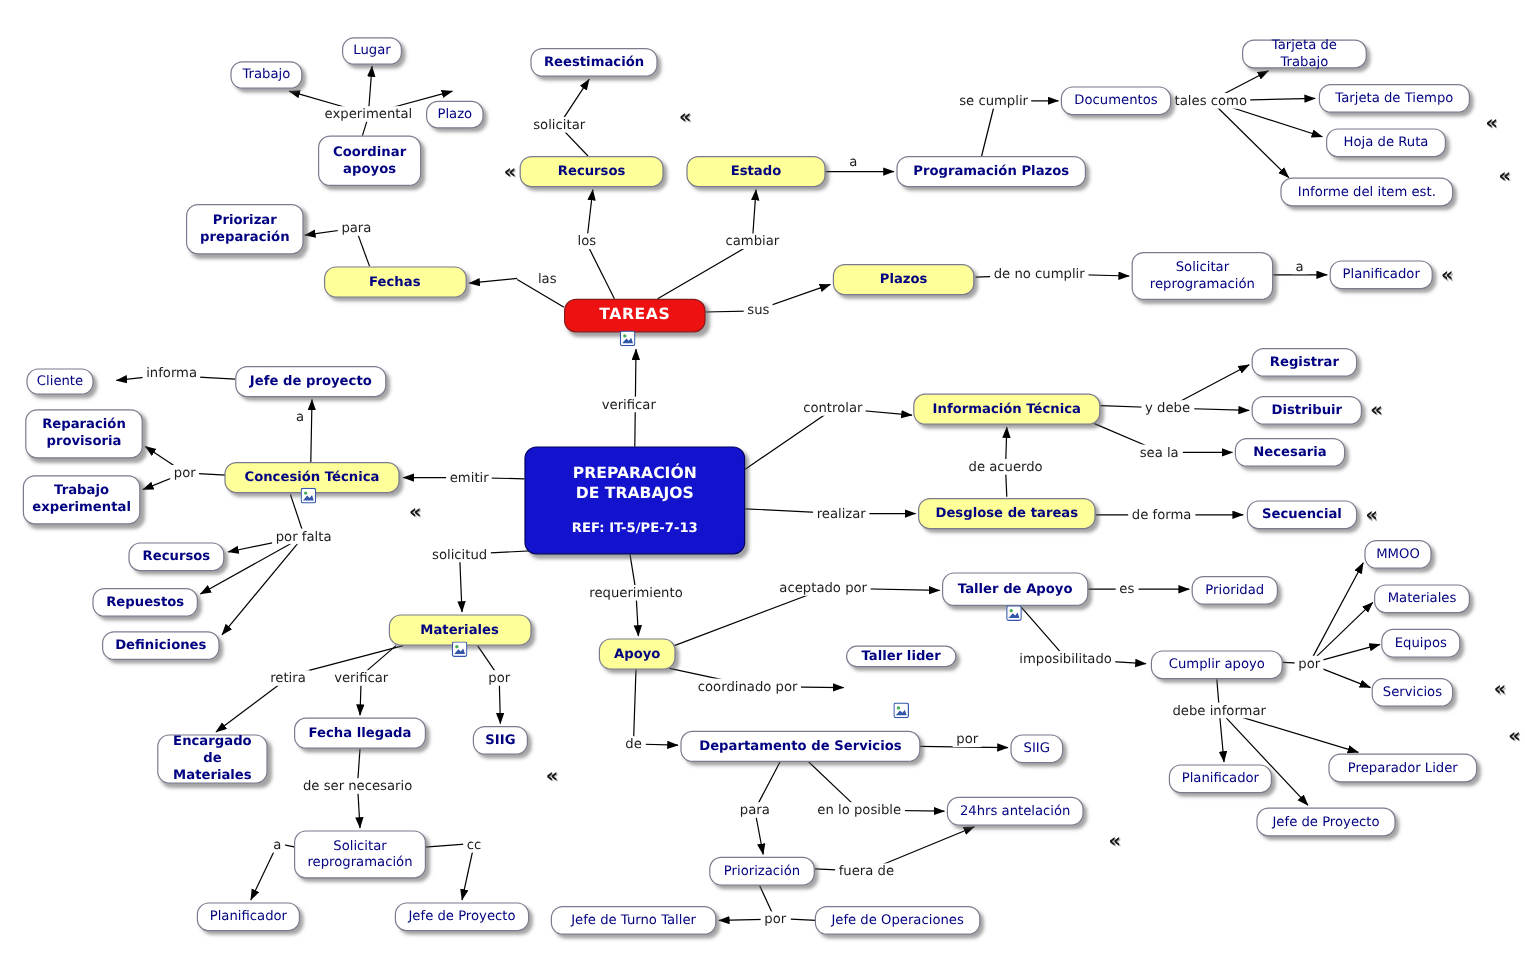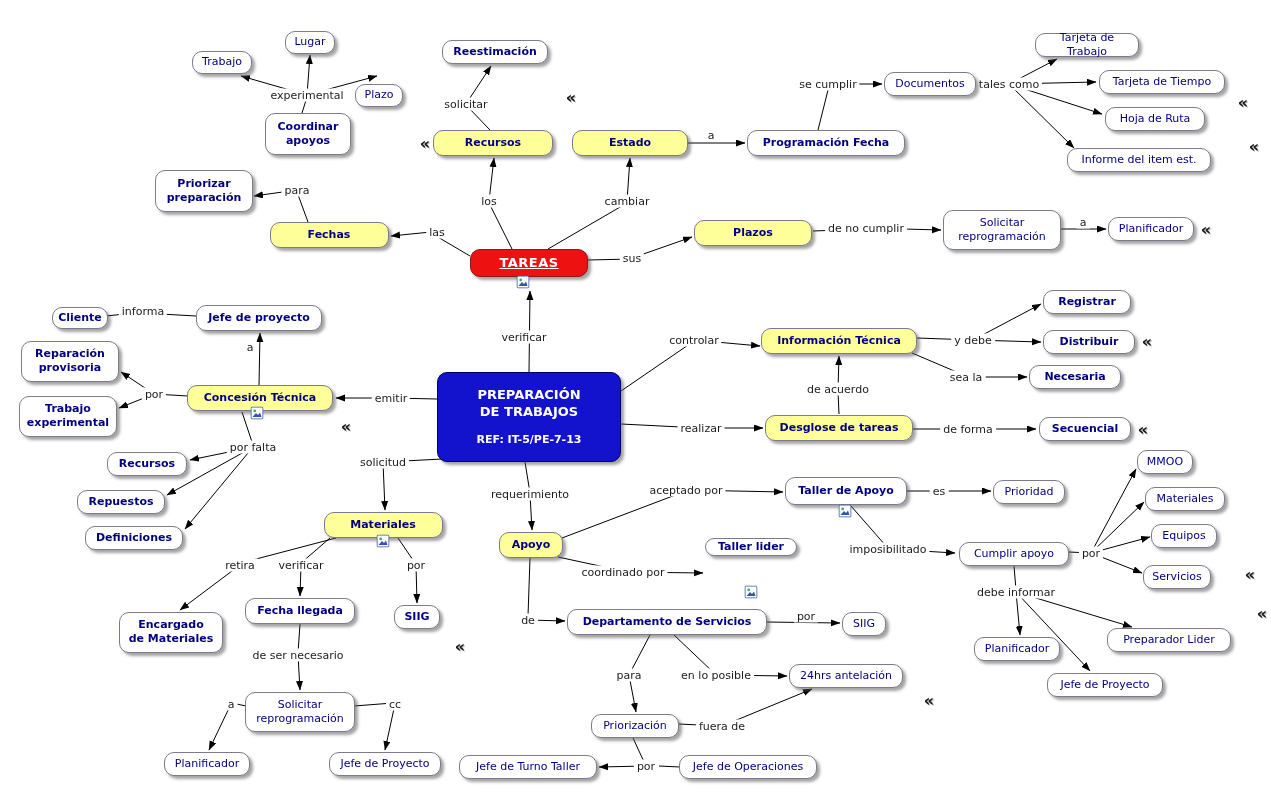--- a/index.html
+++ b/index.html
@@ -7,21 +7,21 @@
   #canvas{position:relative;background:#ffffff;overflow:hidden;}
   #edge-svg{position:absolute;left:0;top:0;z-index:1;pointer-events:none;}
   .node{position:absolute;z-index:3;display:flex;flex-direction:column;align-items:center;justify-content:center;
         text-align:center;border:1px solid #7b7b8f;border-radius:10px;background:#ffffff;color:#000080;
         font-size:11px;line-height:1.25;box-sizing:border-box;padding:1px 4px;
         box-shadow:3px 3px 3px rgba(90,90,90,.55);}
   .node .nt{white-space:pre-line;}
   .node.b{font-weight:bold;}
   .s-yellow{background:#FFFF99;}
   .s-red{background:#EE1111;color:#ffffff;border-color:#8a1a1a;}
-  .s-red .nt{font-size:13px;letter-spacing:.5px;text-decoration:underline;}
+  .s-red .nt{font-size:13px;letter-spacing:.5px;}
   .s-blue{background:#1313CD;color:#ffffff;border-color:#00005e;}
   .s-blue .nt{font-size:13px;}
   .s-blue .nref{font-size:11px;font-weight:bold;margin-top:13px;white-space:nowrap;}
   .elabel{position:absolute;z-index:2;transform:translate(-50%,-50%);background:#ffffff;color:#1c1c1c;
           font-size:11px;padding:0 3px;white-space:nowrap;}
   .chev{position:absolute;z-index:4;transform:translate(-50%,-50%);font-weight:bold;font-size:16px;
         color:#151515;letter-spacing:-2px;text-shadow:1px 1px 0 #bbb;cursor:pointer;}
   .ric{position:absolute;z-index:4;transform:translate(-50%,-50%);width:13px;height:13px;line-height:0;cursor:pointer;}
 </style>
 </head>
@@ -149,21 +149,21 @@
         <span class="nt">Coordinar
 apoyos</span>
       </div>
       <div class="node s-yellow b" style="left: 433px; top: 130px; width: 120px; height: 26px;">
         <span class="nt">Recursos</span>
       </div>
       <div class="node s-yellow b" style="left: 572px; top: 130px; width: 116px; height: 26px;">
         <span class="nt">Estado</span>
       </div>
       <div class="node s-white b" style="left: 747px; top: 130px; width: 158px; height: 26px;">
-        <span class="nt">Programación Fecha</span>
+        <span class="nt">Programación Plazos</span>
       </div>
       <div class="node s-white" style="left: 884px; top: 72px; width: 92px; height: 24px;">
         <span class="nt">Documentos</span>
       </div>
       <div class="node s-white" style="left: 1035px; top: 33px; width: 104px; height: 24px;">
         <span class="nt">Tarjeta de Trabajo</span>
       </div>
       <div class="node s-white" style="left: 1099px; top: 70px; width: 126px; height: 24px;">
         <span class="nt">Tarjeta de Tiempo</span>
       </div>
@@ -186,21 +186,21 @@
       <div class="node s-yellow b" style="left: 694px; top: 220px; width: 118px; height: 26px;">
         <span class="nt">Plazos</span>
       </div>
       <div class="node s-white" style="left: 943px; top: 210px; width: 118px; height: 40px;">
         <span class="nt">Solicitar
 reprogramación</span>
       </div>
       <div class="node s-white" style="left: 1108px; top: 217px; width: 86px; height: 24px;">
         <span class="nt">Planificador</span>
       </div>
-      <div class="node s-white" style="left: 52px; top: 307px; width: 56px; height: 22px; font-weight: bold;">
+      <div class="node s-white" style="left: 22px; top: 307px; width: 56px; height: 22px;">
         <span class="nt">Cliente</span>
       </div>
       <div class="node s-white b" style="left: 196px; top: 305px; width: 126px; height: 26px;">
         <span class="nt">Jefe de proyecto</span>
       </div>
       <div class="node s-white b" style="left: 21px; top: 340.5px; width: 98px; height: 41px;">
         <span class="nt">Reparación
 provisoria</span>
       </div>
       <div class="node s-white b" style="left: 19px; top: 395.5px; width: 98px; height: 41px;">
@@ -271,21 +271,21 @@
       </div>
       <div class="node s-yellow b" style="left: 323.5px; top: 512px; width: 119px; height: 26px;">
         <span class="nt">Materiales</span>
       </div>
       <div class="node s-white b" style="left: 394px; top: 605px; width: 46px; height: 24px;">
         <span class="nt">SIIG</span>
       </div>
       <div class="node s-white b" style="left: 245px; top: 598px; width: 110px; height: 26px;">
         <span class="nt">Fecha llegada</span>
       </div>
-      <div class="node s-white b" style="left: 119px; top: 611.5px; width: 104px; height: 41px;">
+      <div class="node s-white b" style="left: 131px; top: 611.5px; width: 92px; height: 41px;">
         <span class="nt">Encargado
 de Materiales</span>
       </div>
       <div class="node s-white" style="left: 245px; top: 692px; width: 110px; height: 40px;">
         <span class="nt">Solicitar
 reprogramación</span>
       </div>
       <div class="node s-white" style="left: 164px; top: 752px; width: 86px; height: 24px;">
         <span class="nt">Planificador</span>
       </div>
@@ -322,21 +322,21 @@
     </div>
   <div id="labels-layer">
       <div class="elabel" style="left: 307px; top: 95px;">experimental</div>
       <div class="elabel" style="left: 466px; top: 104px;">solicitar</div>
       <div class="elabel" style="left: 828px; top: 84px;">se cumplir</div>
       <div class="elabel" style="left: 1009px; top: 84px;">tales como</div>
       <div class="elabel" style="left: 489px; top: 201px;">los</div>
       <div class="elabel" style="left: 627px; top: 201px;">cambiar</div>
       <div class="elabel" style="left: 711px; top: 135px;">a</div>
       <div class="elabel" style="left: 297px; top: 190px;">para</div>
-      <div class="elabel" style="left: 437px; top: 232px;">las</div>
+      <div class="elabel" style="left: 456px; top: 232px;">las</div>
       <div class="elabel" style="left: 632px; top: 258px;">sus</div>
       <div class="elabel" style="left: 866px; top: 228px;">de no cumplir</div>
       <div class="elabel" style="left: 1083px; top: 222px;">a</div>
       <div class="elabel" style="left: 143px; top: 311px;">informa</div>
       <div class="elabel" style="left: 250px; top: 347px;">a</div>
       <div class="elabel" style="left: 154px; top: 394px;">por</div>
       <div class="elabel" style="left: 253px; top: 447px;">por falta</div>
       <div class="elabel" style="left: 391px; top: 398px;">emitir</div>
       <div class="elabel" style="left: 524px; top: 337px;">verificar</div>
       <div class="elabel" style="left: 694px; top: 340px;">controlar</div>

